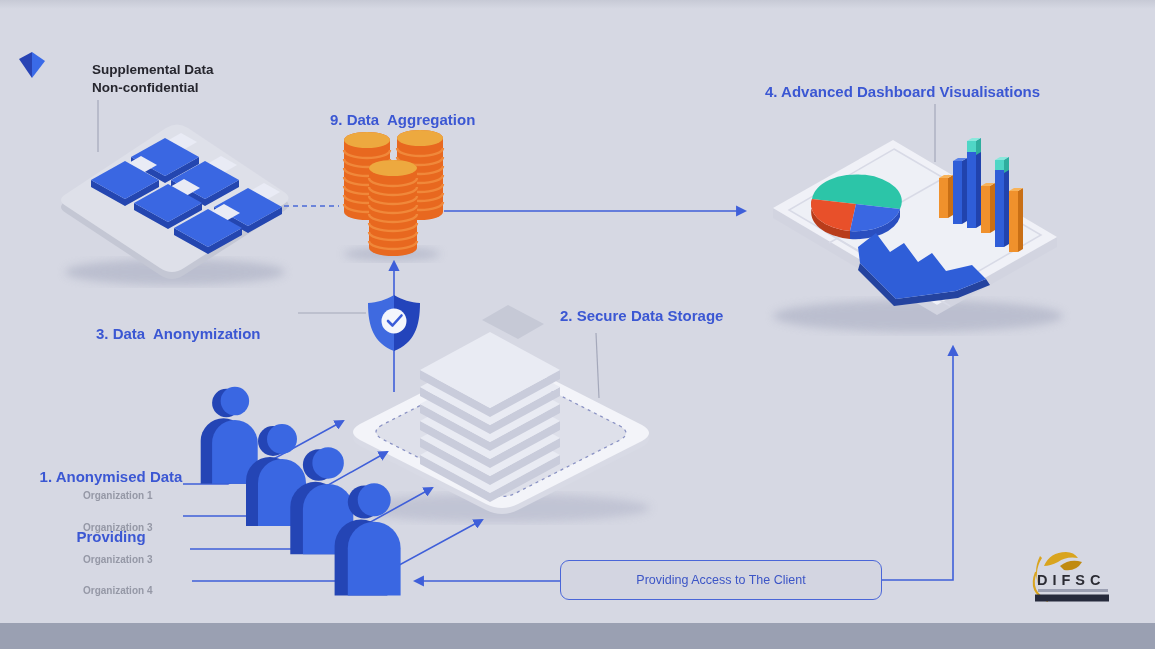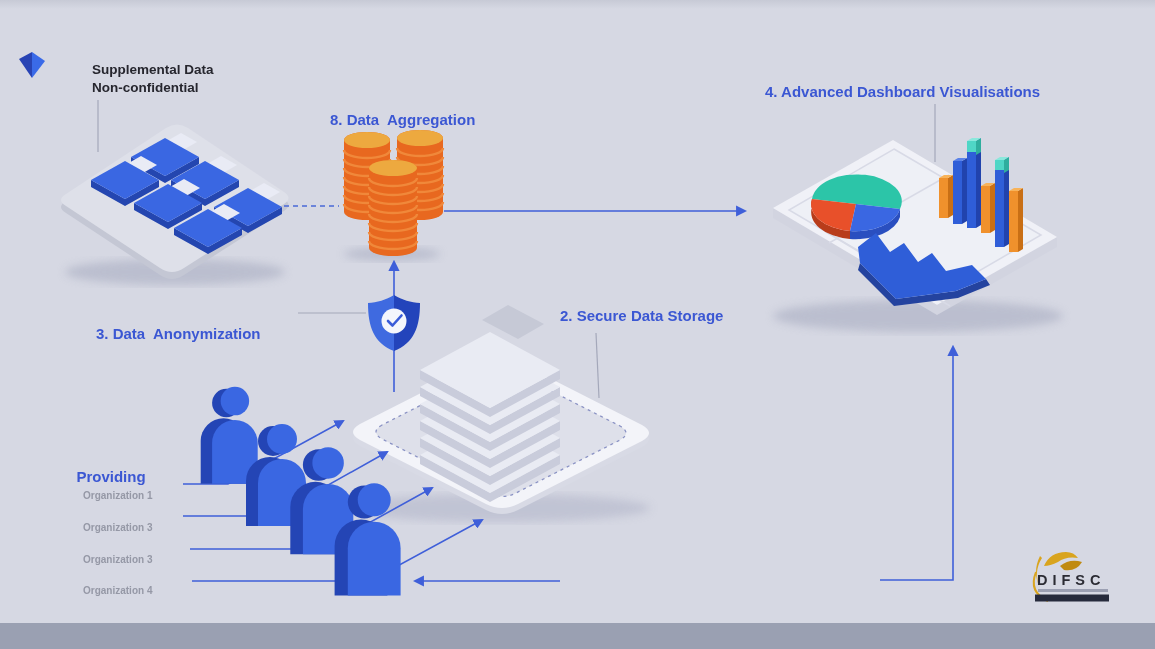--- a/index.html
+++ b/index.html
@@ -205,27 +205,31 @@
       <rect x="1035" y="594.5" width="74" height="7" fill="#262a3c"></rect>
     </g>
   </svg>
 
   <div class="dark-note">
     <div>Supplemental Data</div>
     <div>Non-confidential</div>
   </div>
 
   <div class="lbl step1">
+    <div>1. Anonymised Data</div>
     <div>Providing</div>
   </div>
   <div class="lbl step2">2. Secure Data Storage</div>
   <div class="lbl step3">3. Data  Anonymization</div>
-  <div class="lbl step4">8. Data  Aggregation</div>
+  <div class="lbl step4">9. Data  Aggregation</div>
   <div class="lbl step5">4. Advanced Dashboard Visualisations</div>
 
   <div class="org org1">Organization 1</div>
   <div class="org org2">Organization 3</div>
   <div class="org org3">Organization 3</div>
   <div class="org org4">Organization 4</div>
 
+  <div class="client-box">
+    <span>Providing Access to The Client</span>
+  </div>
 
   <div class="logo-text">DIFSC</div>
 </div>
 
 </body></html>

